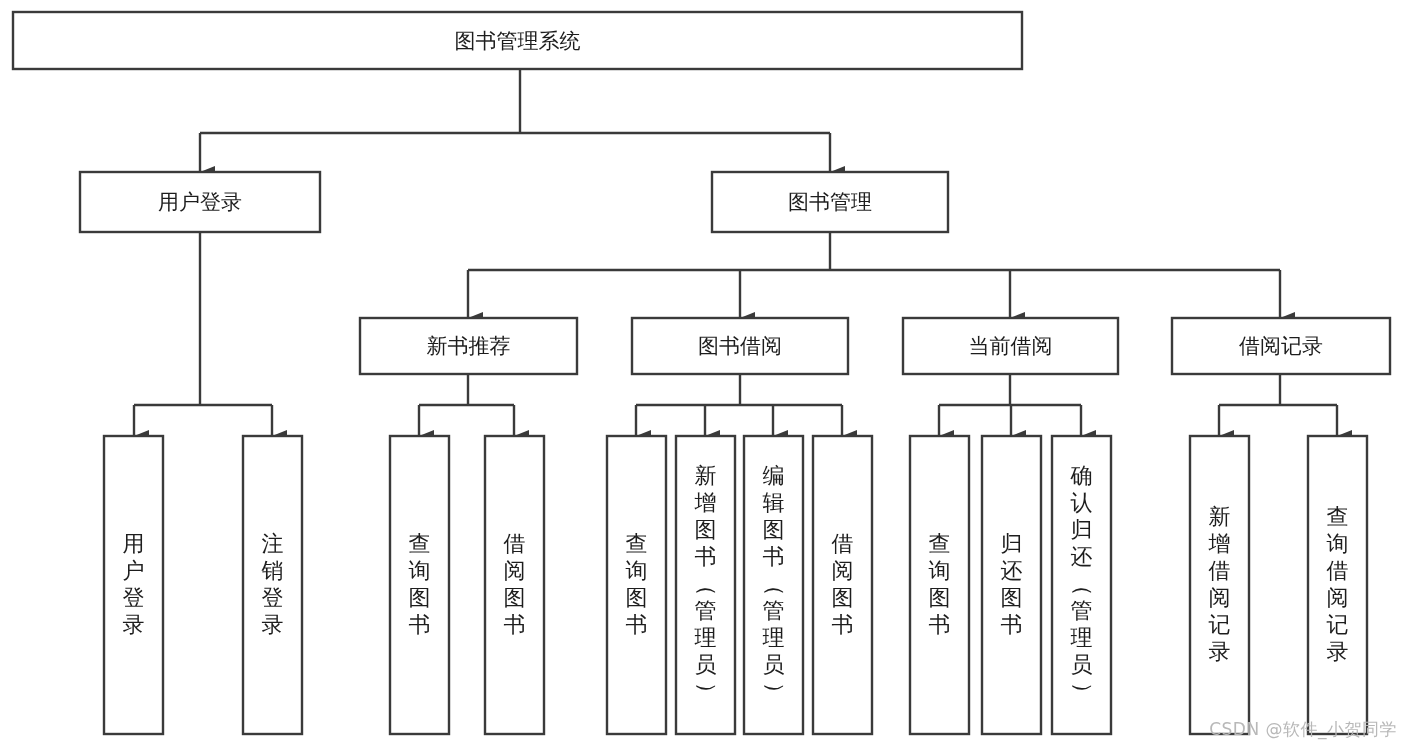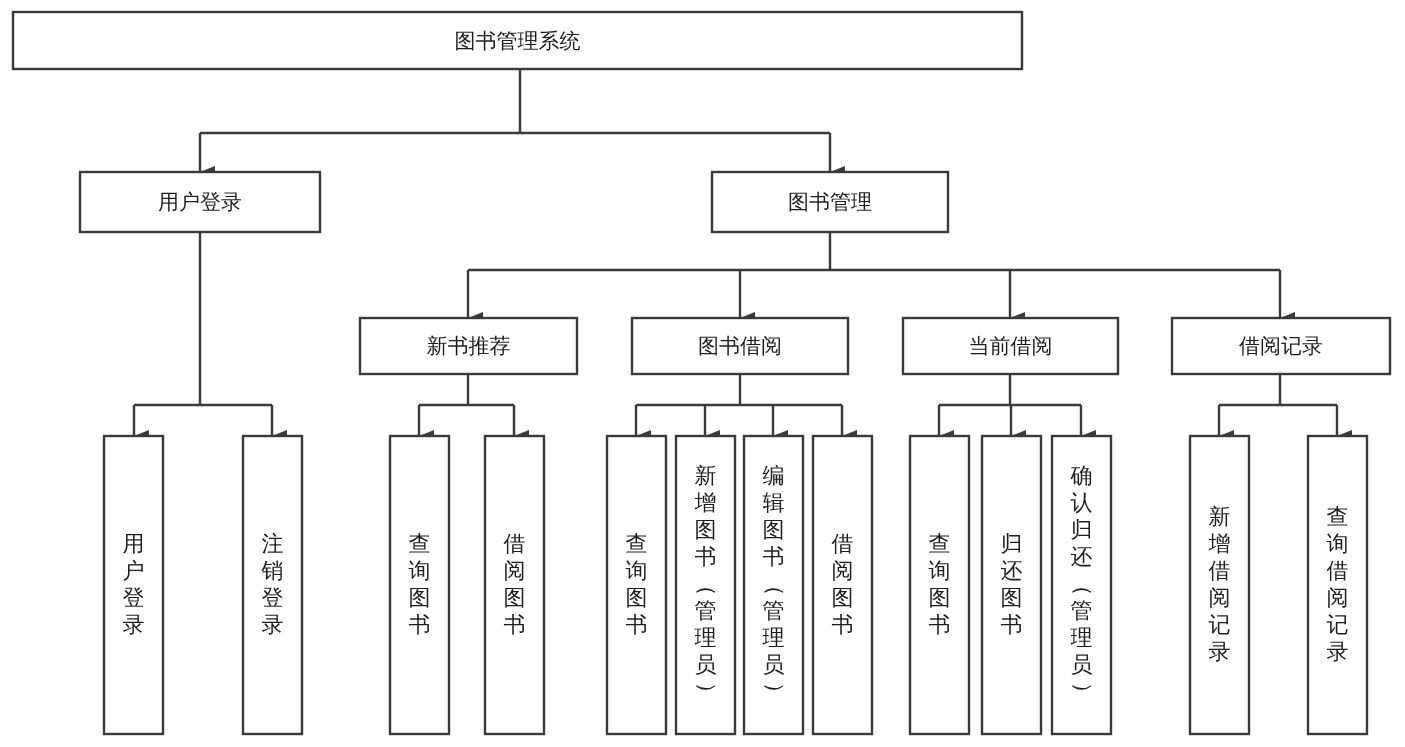--- a/index.html
+++ b/index.html
@@ -288,13 +288,14 @@
             <text x="1337.5" y="544.5" class="node-label-v-char">询</text>
             <text x="1337.5" y="571.5" class="node-label-v-char">借</text>
             <text x="1337.5" y="598.5" class="node-label-v-char">阅</text>
             <text x="1337.5" y="625.5" class="node-label-v-char">记</text>
             <text x="1337.5" y="652.5" class="node-label-v-char">录</text>
           </g>
         </g>
       </g>
   </svg>
 
+  <div class="watermark-text">CSDN @软件_小贺同学</div>
 </div>
 
 </body></html>

